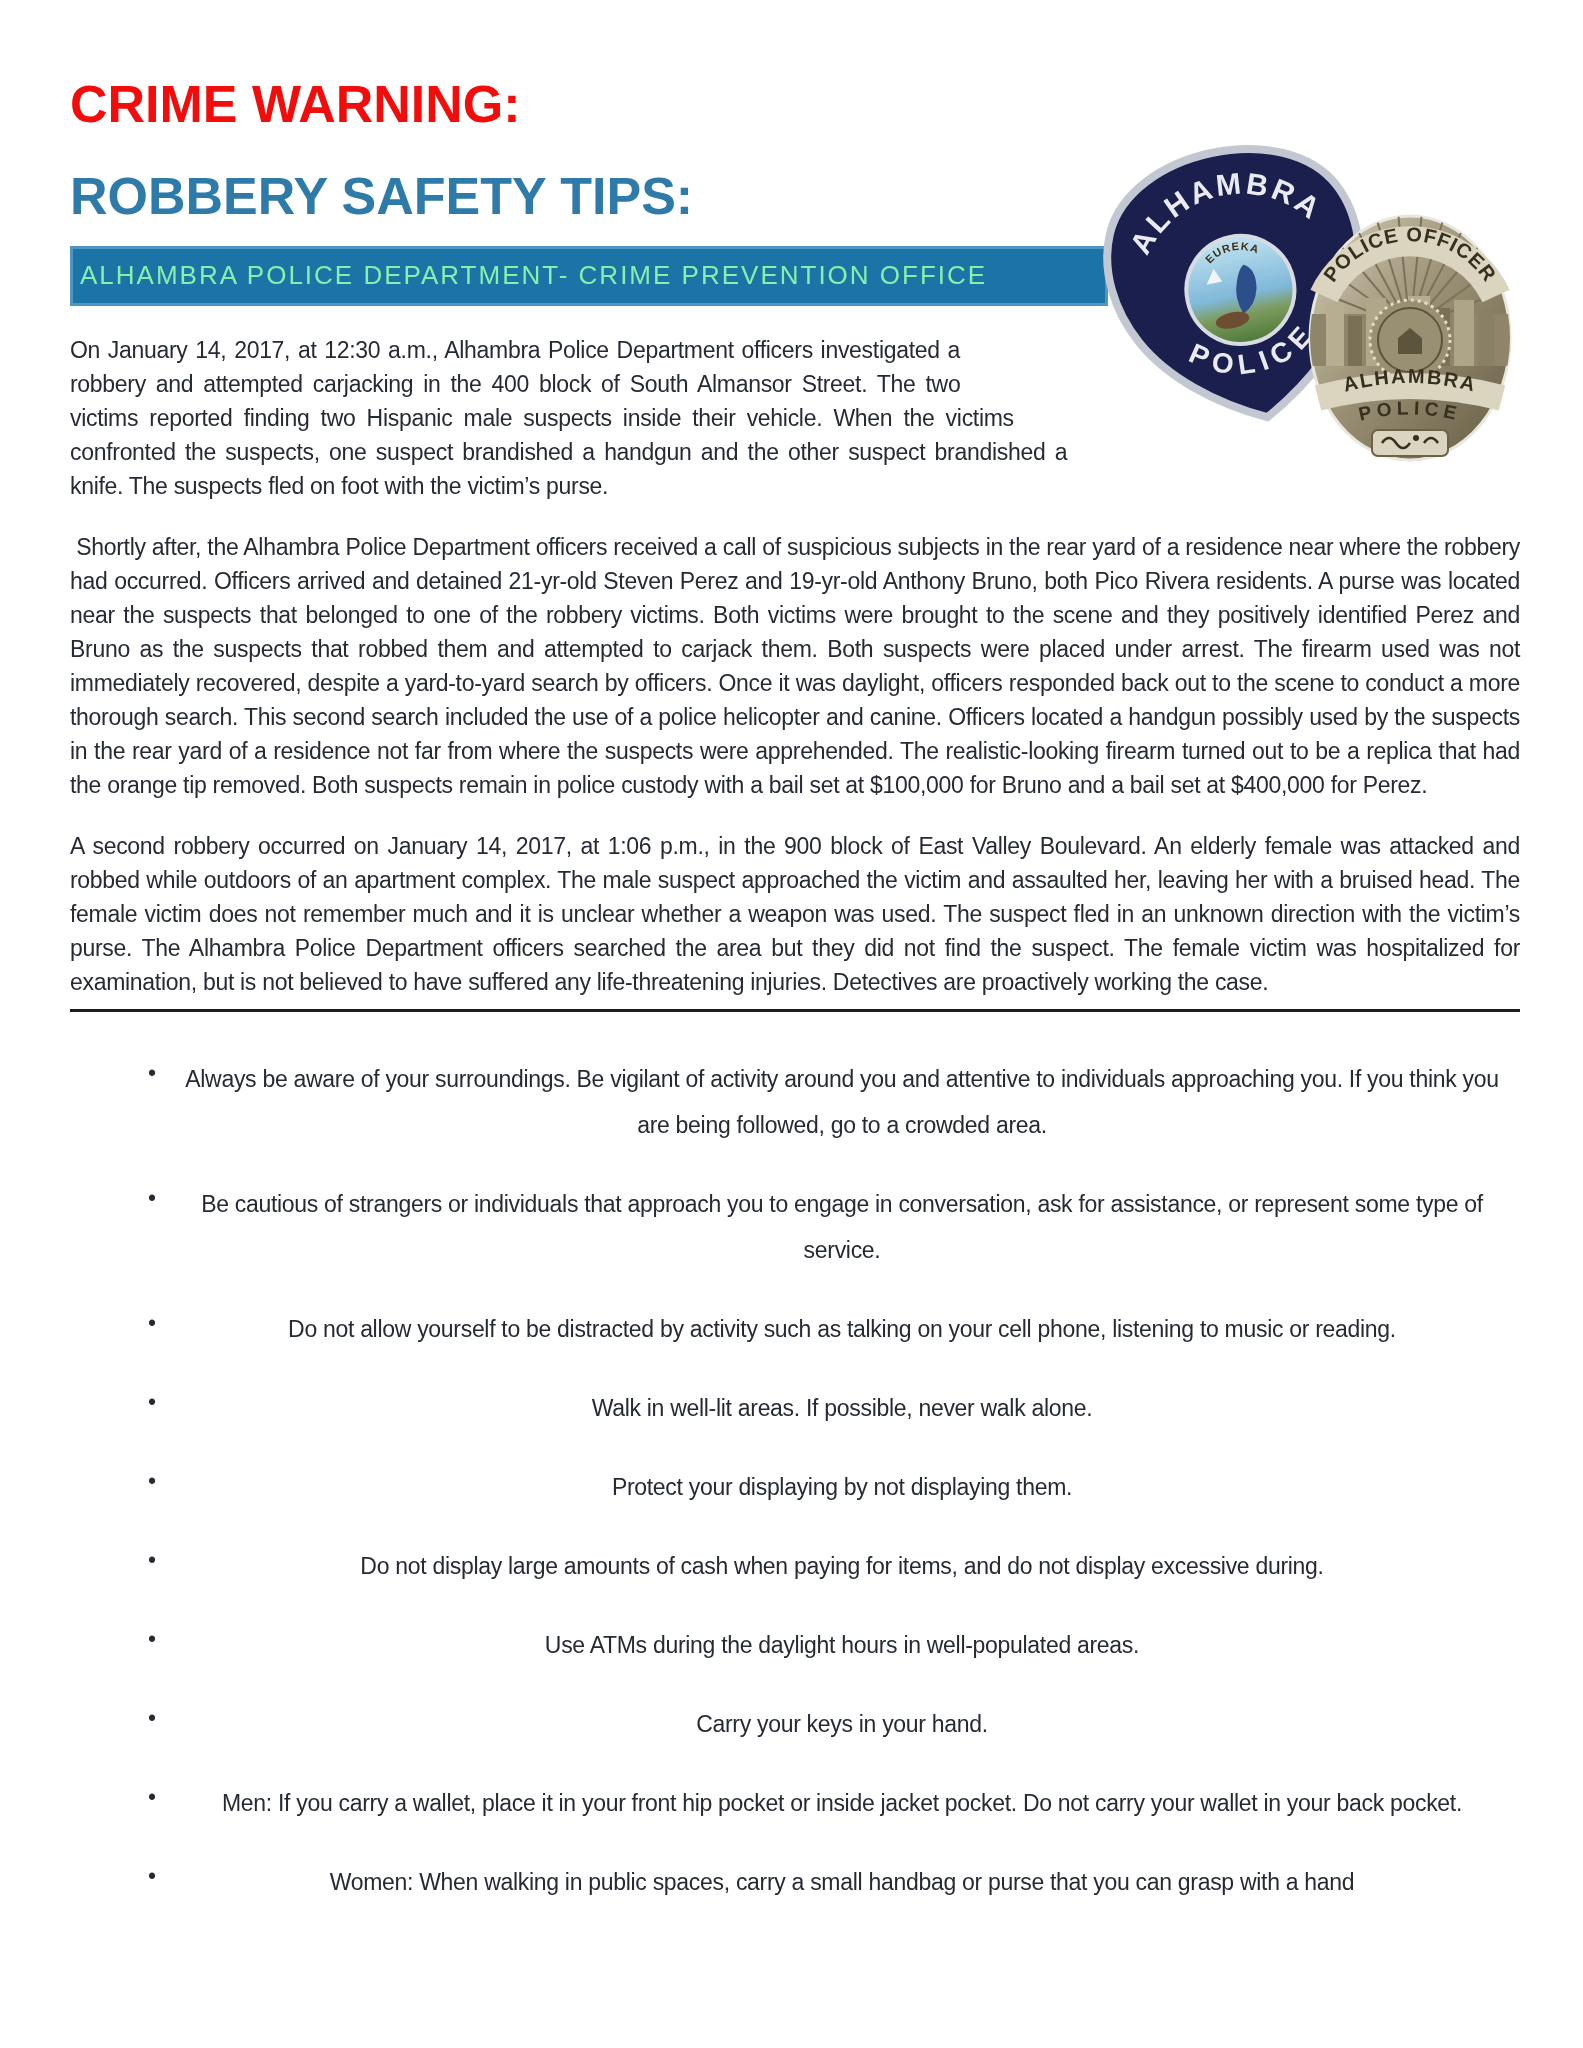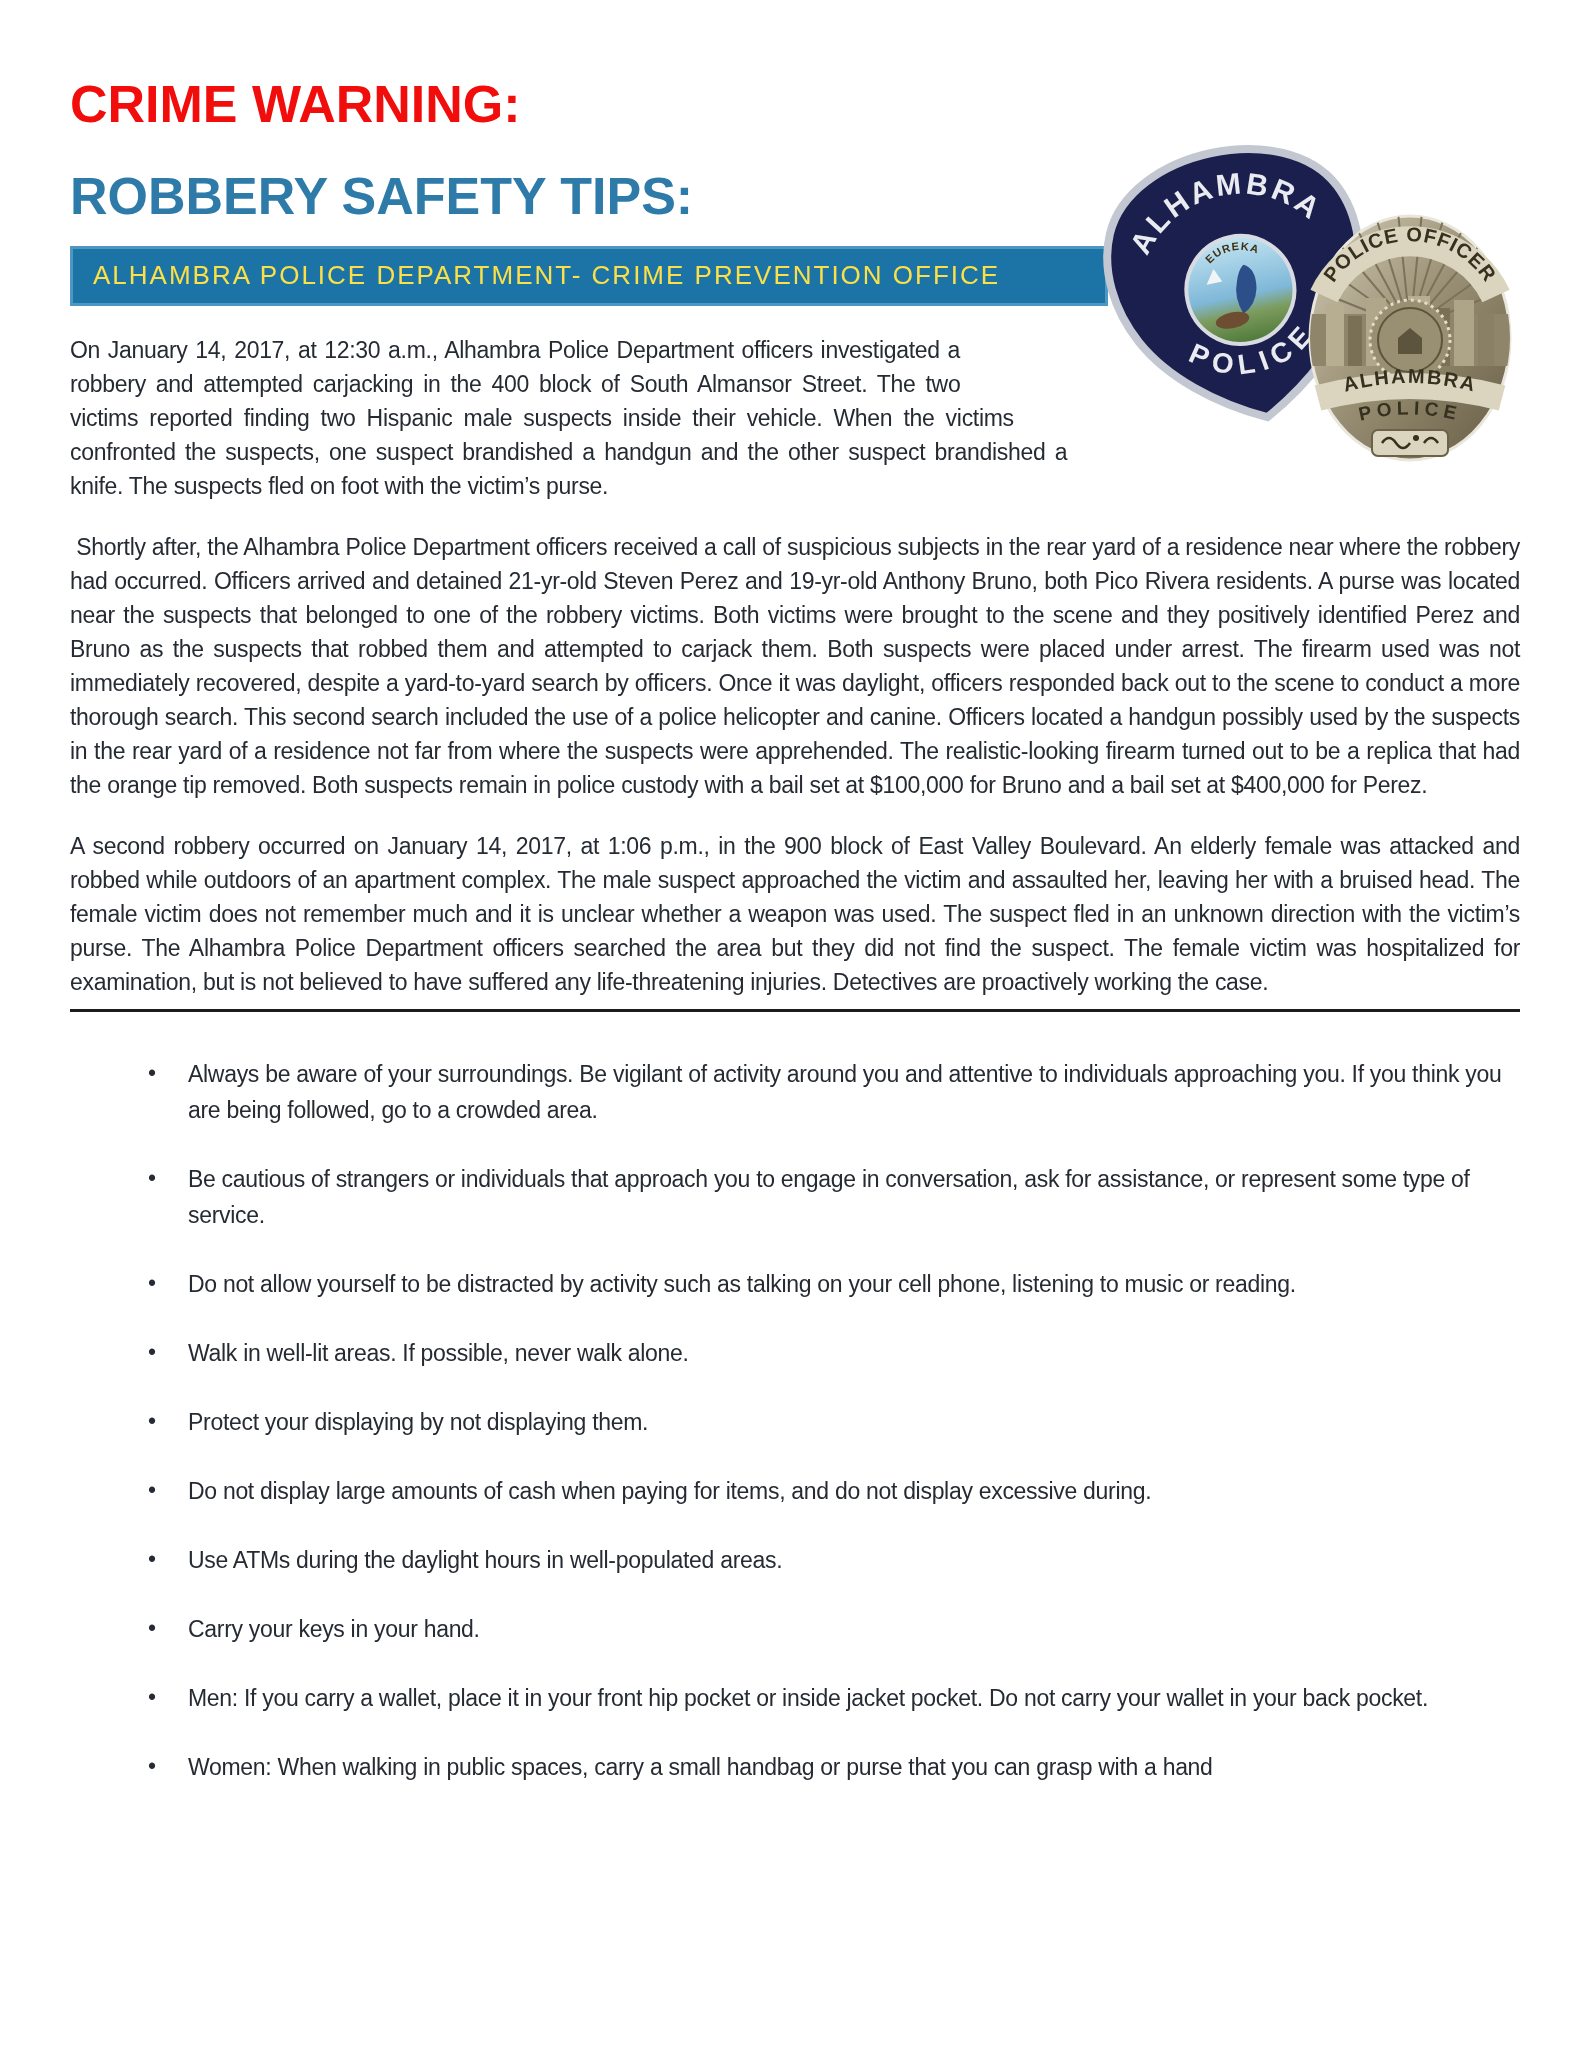--- a/index.html
+++ b/index.html
@@ -20,45 +20,45 @@
 
   h1.title-red {
     color:var(--red); font-size:52px; font-weight:600; letter-spacing:0px;
     margin:0 0 40px 0; line-height:1.0;
   }
   h2.title-blue {
     color:var(--blue); font-size:52px; font-weight:600;
     margin:0 0 24px 0; line-height:1.0;
   }
   .banner {
-    width:1038px; background:var(--banner); color:#fde047;
+    width:1038px; background:var(--banner); color:#86efac;
     border:3px solid #4d97c2;
     font-size:26px; font-weight:500; letter-spacing:2px;
-    padding:11px 20px 12px 20px;
+    padding:11px 20px 12px 7px;
   }
   .doc-par {
     font-size:23px; line-height:34px; letter-spacing:-0.3px;
     color:var(--ink); text-align:justify; margin-top:27px;
   }
   .rule {
     border:none; border-top:3px solid #1c1c1c; margin:10px 0 0 0;
   }
   .tips-heading {
     font-size:24px; font-weight:bold; font-style:italic; color:#111318;
     margin-top:36px; letter-spacing:-0.3px;
   }
   .tips { margin-top:44px; }
   .tip { display:flex; margin-bottom:33px; }
   .tip-marker {
     flex:0 0 12px; margin-left:78px; font-size:23px; line-height:34px;
     color:var(--ink);
   }
   .tip-text {
-    flex:1; margin-left:28px; font-size:23px; line-height:36px;
-    letter-spacing:-0.3px; color:var(--ink); text-align:left; padding-right:10px;
+    flex:1; margin-left:14px; font-size:23px; line-height:46px;
+    letter-spacing:-0.3px; color:var(--ink); text-align:center; padding-right:10px;
   }
 </style>
 </head>
 <body>
 
 <div class="page">
   <div class="content">
 
     <div class="badge-float">
       <svg width="430" height="335" viewBox="0 0 430 335">

